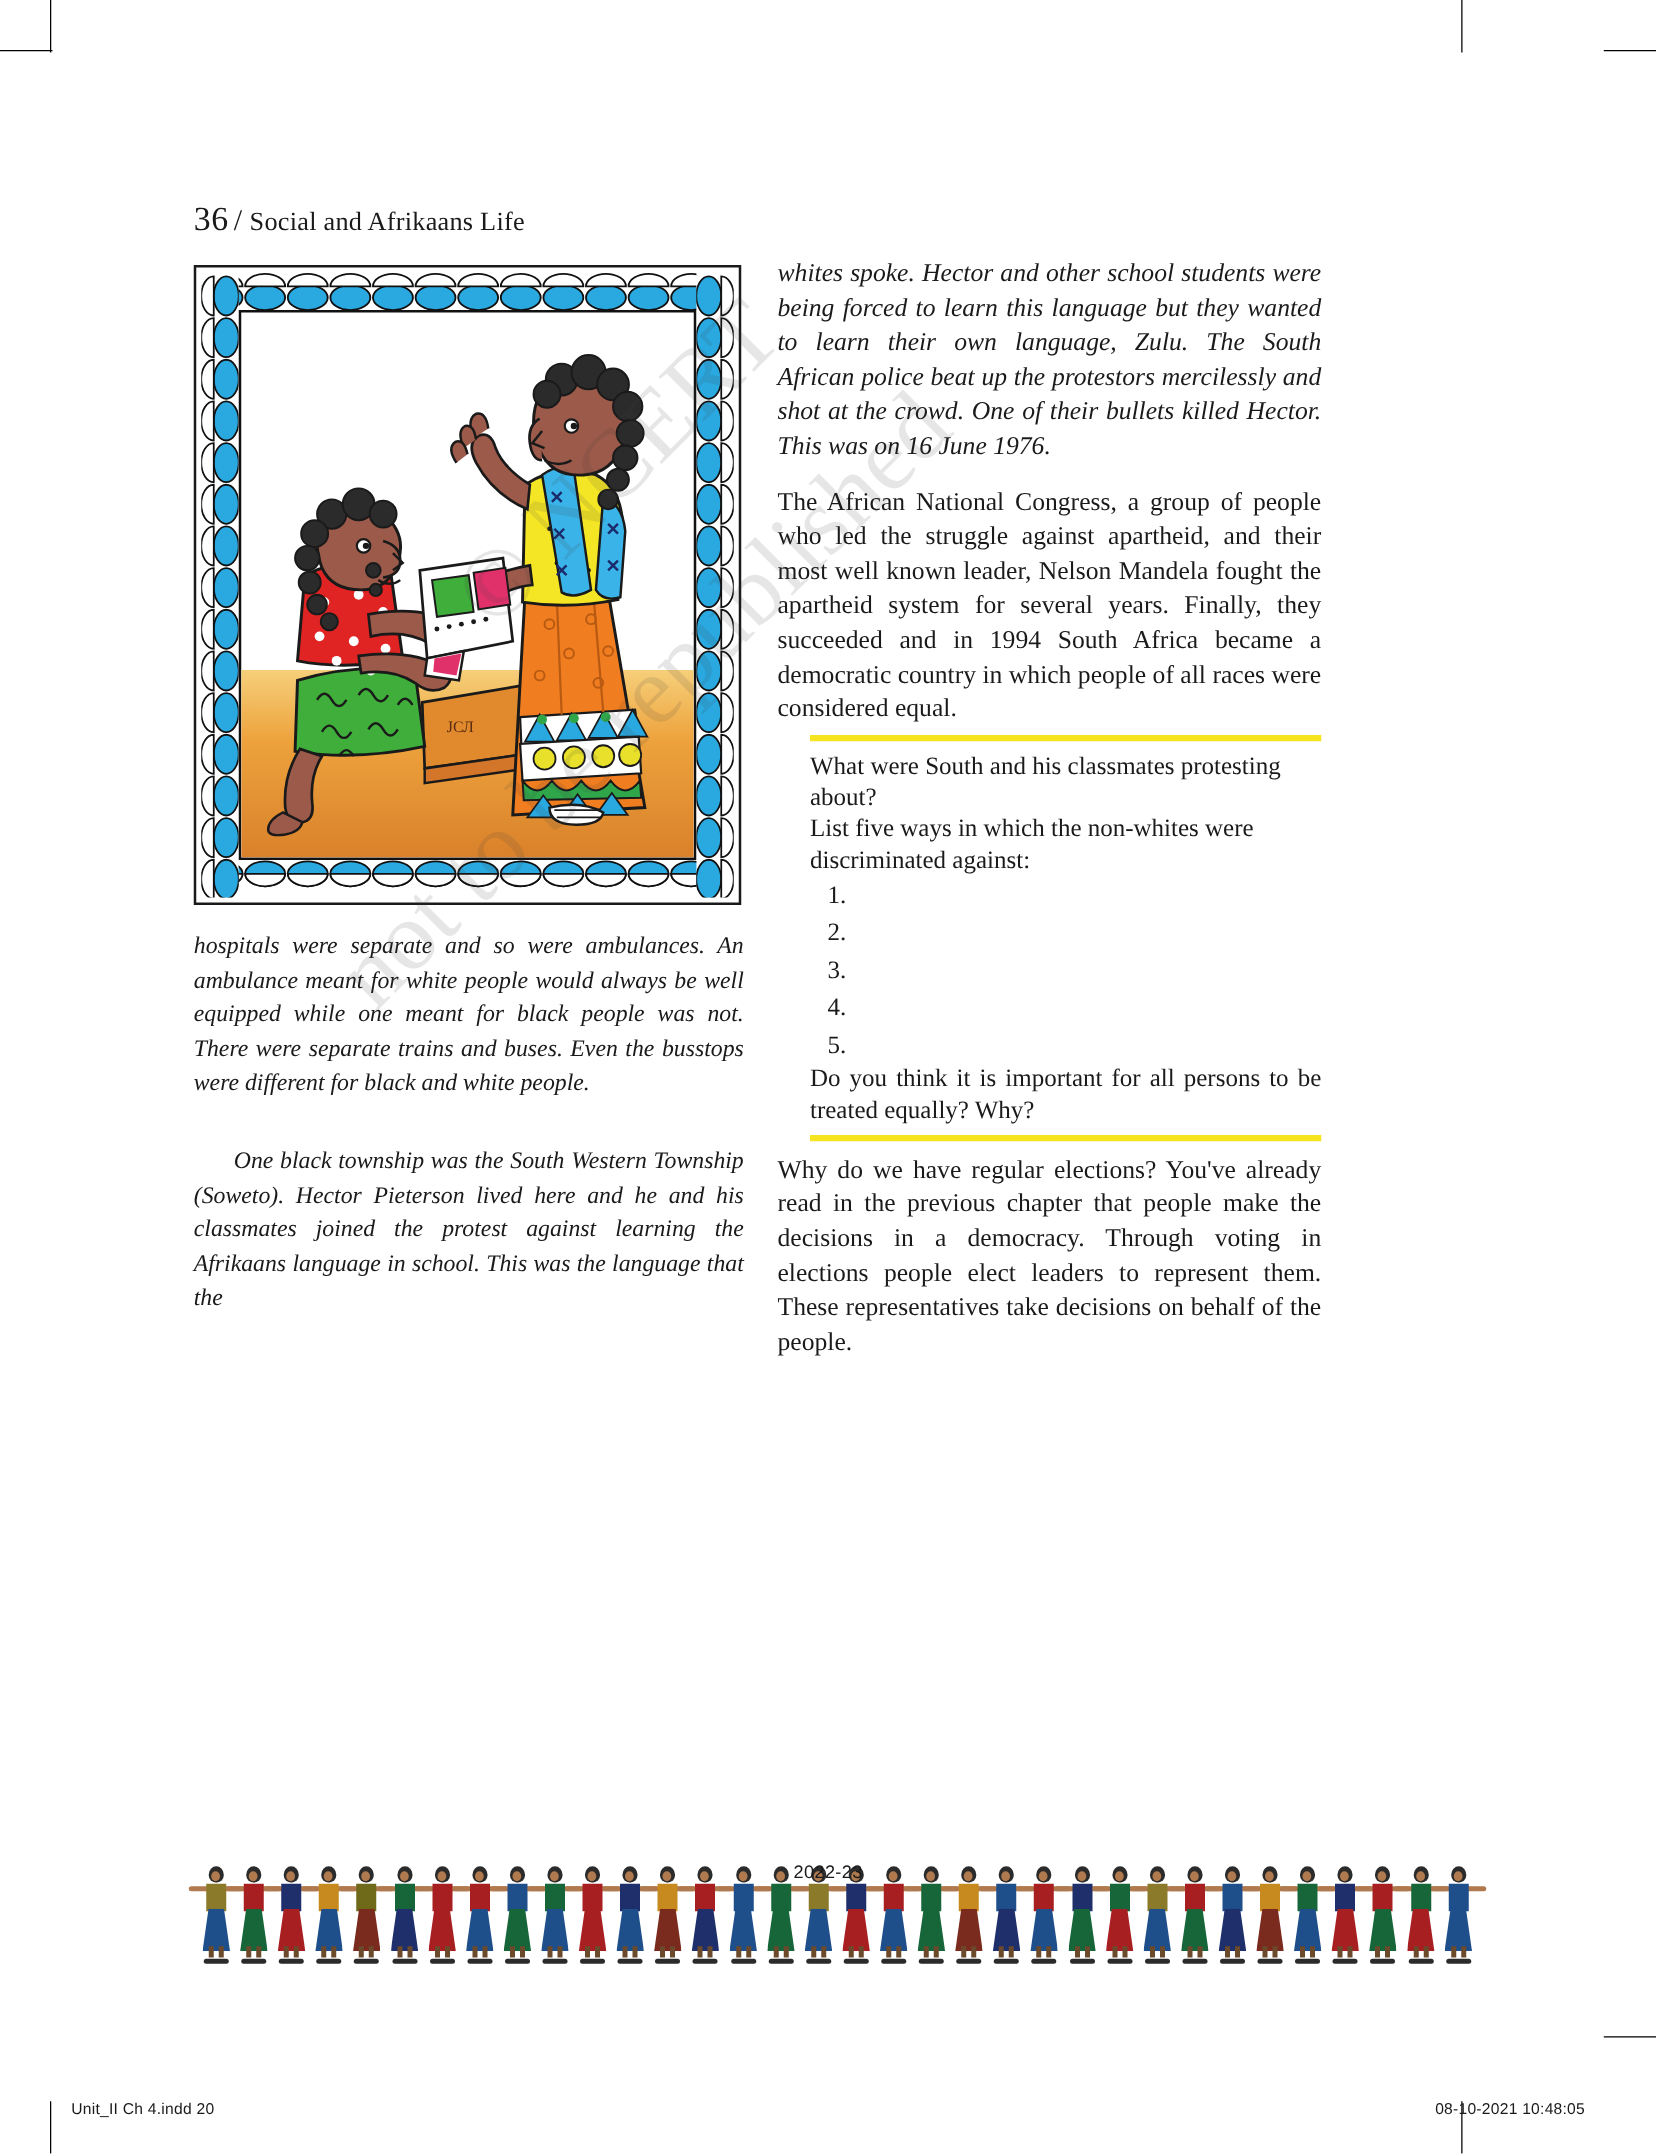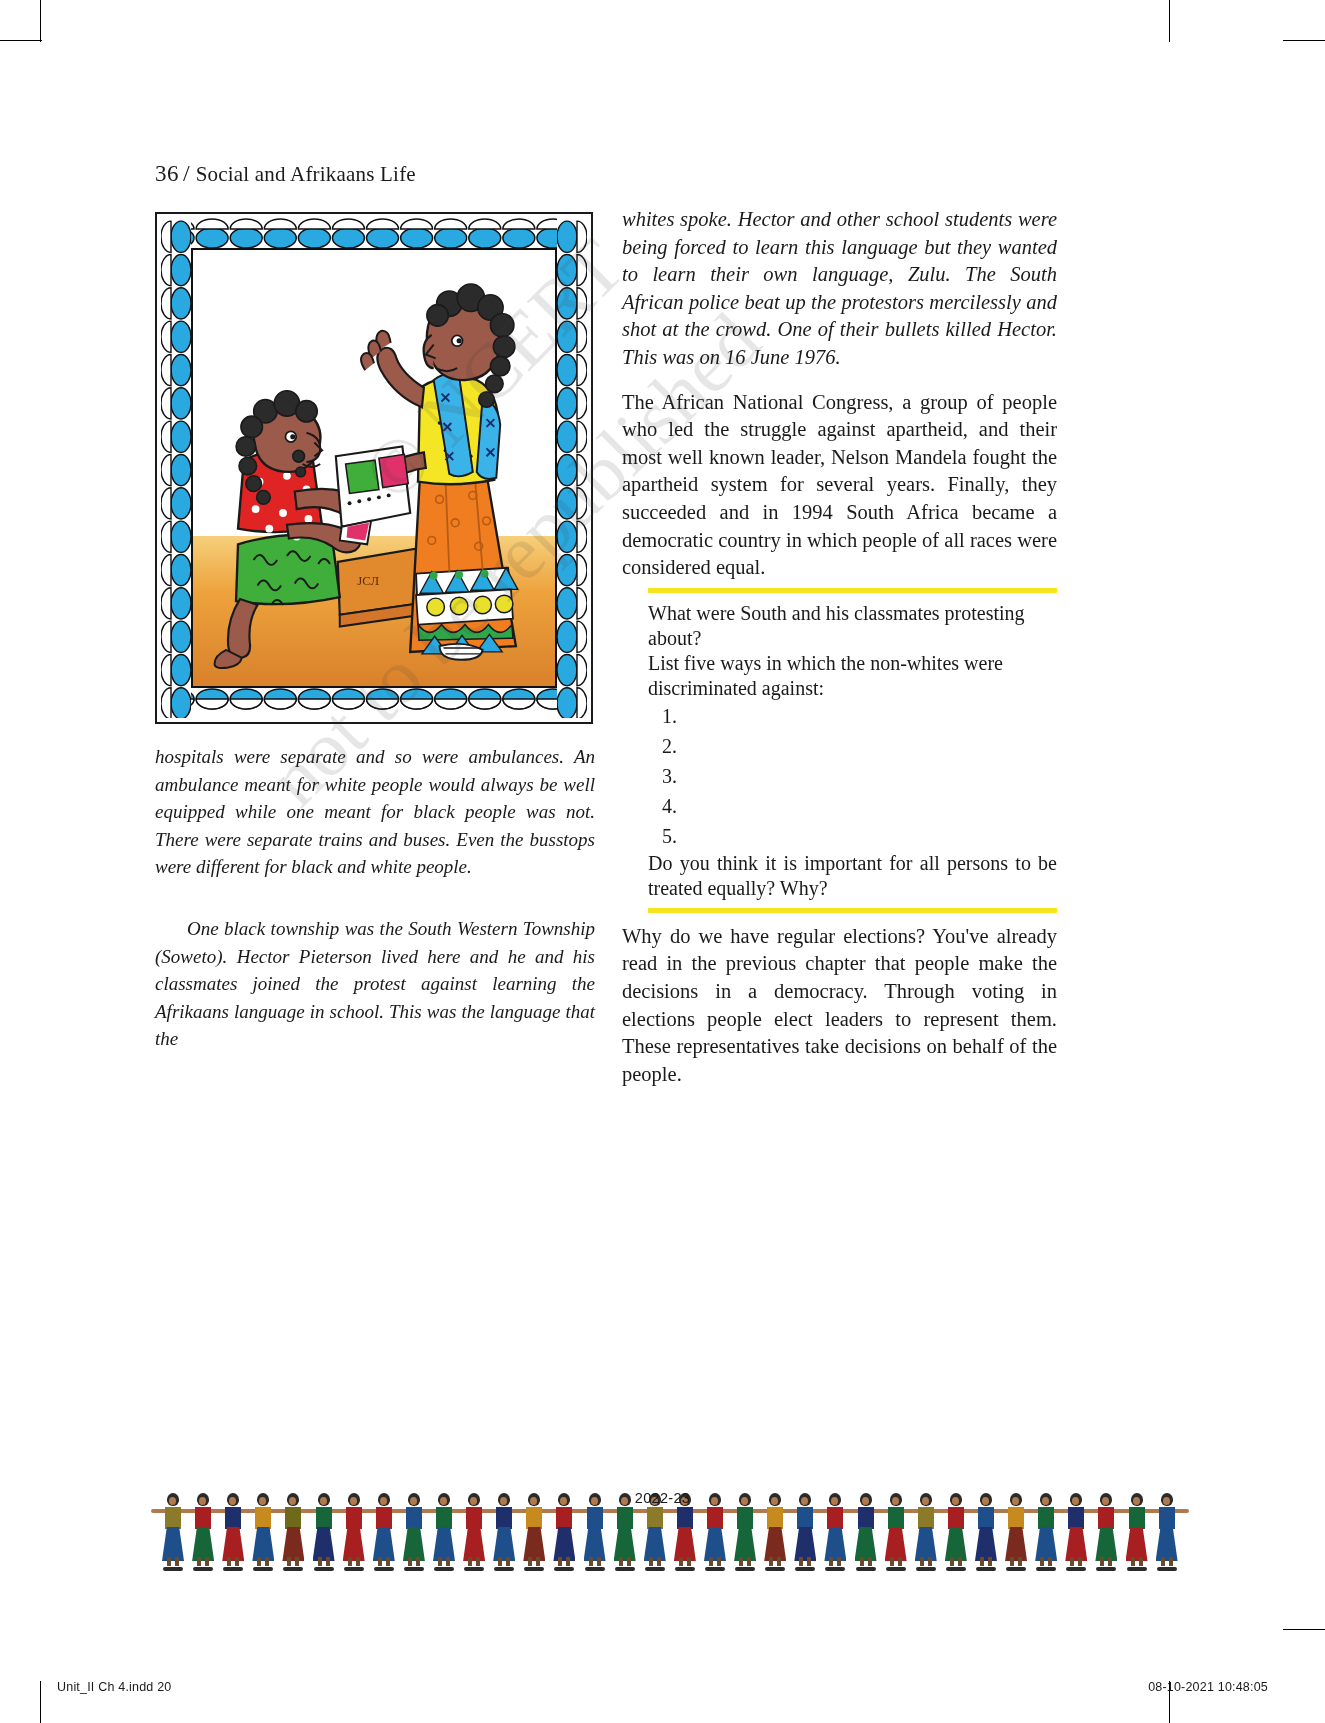--- a/index.html
+++ b/index.html
@@ -26,21 +26,21 @@
 
   
   #running-head {
     position: absolute;
     left: 155px;
     top: 160px;
     width: 700px;
     white-space: nowrap;
   }
   #running-head .pageno {
-    font-size: 23px;
+    font-size: 27px;
     letter-spacing: .5px;
   }
   #running-head .slash {
     font-size: 24px;
     margin: 0 6px 0 4px;
   }
   #running-head .title {
     font-size: 21px;
     letter-spacing: .2px;
   }

